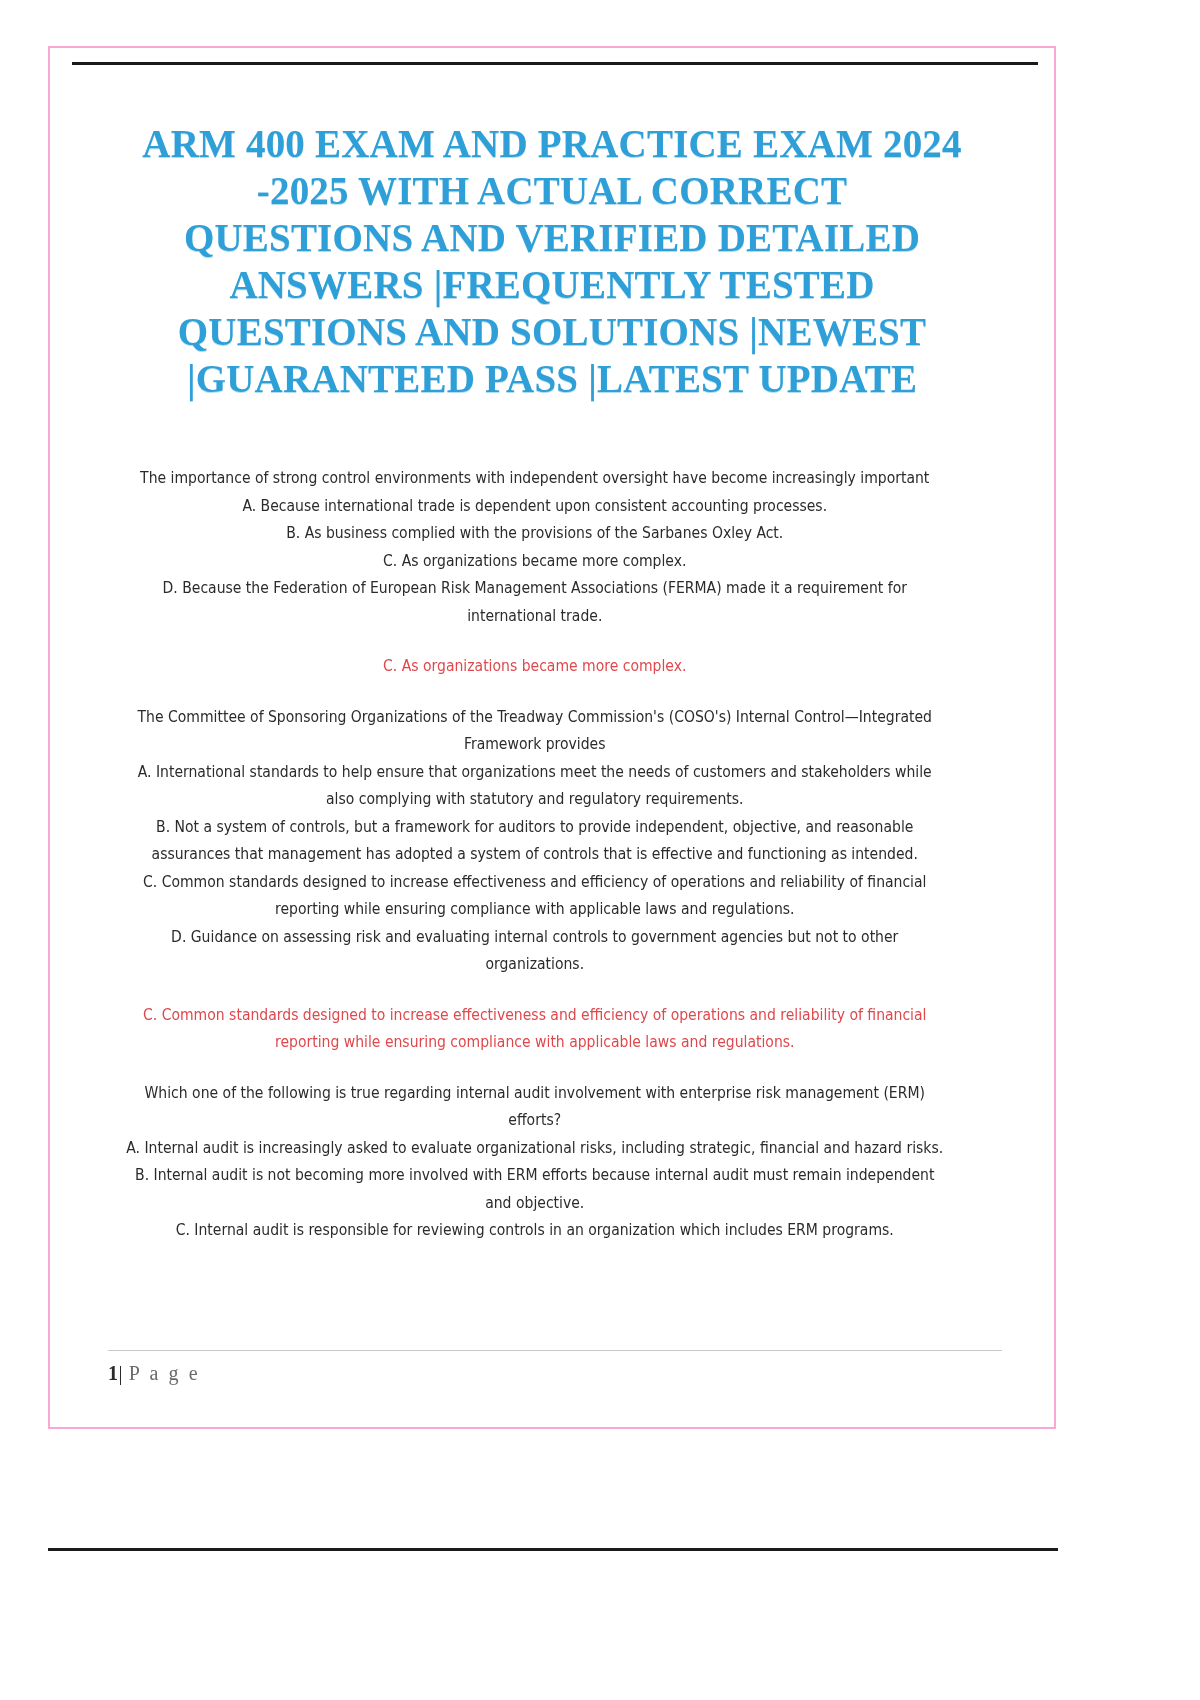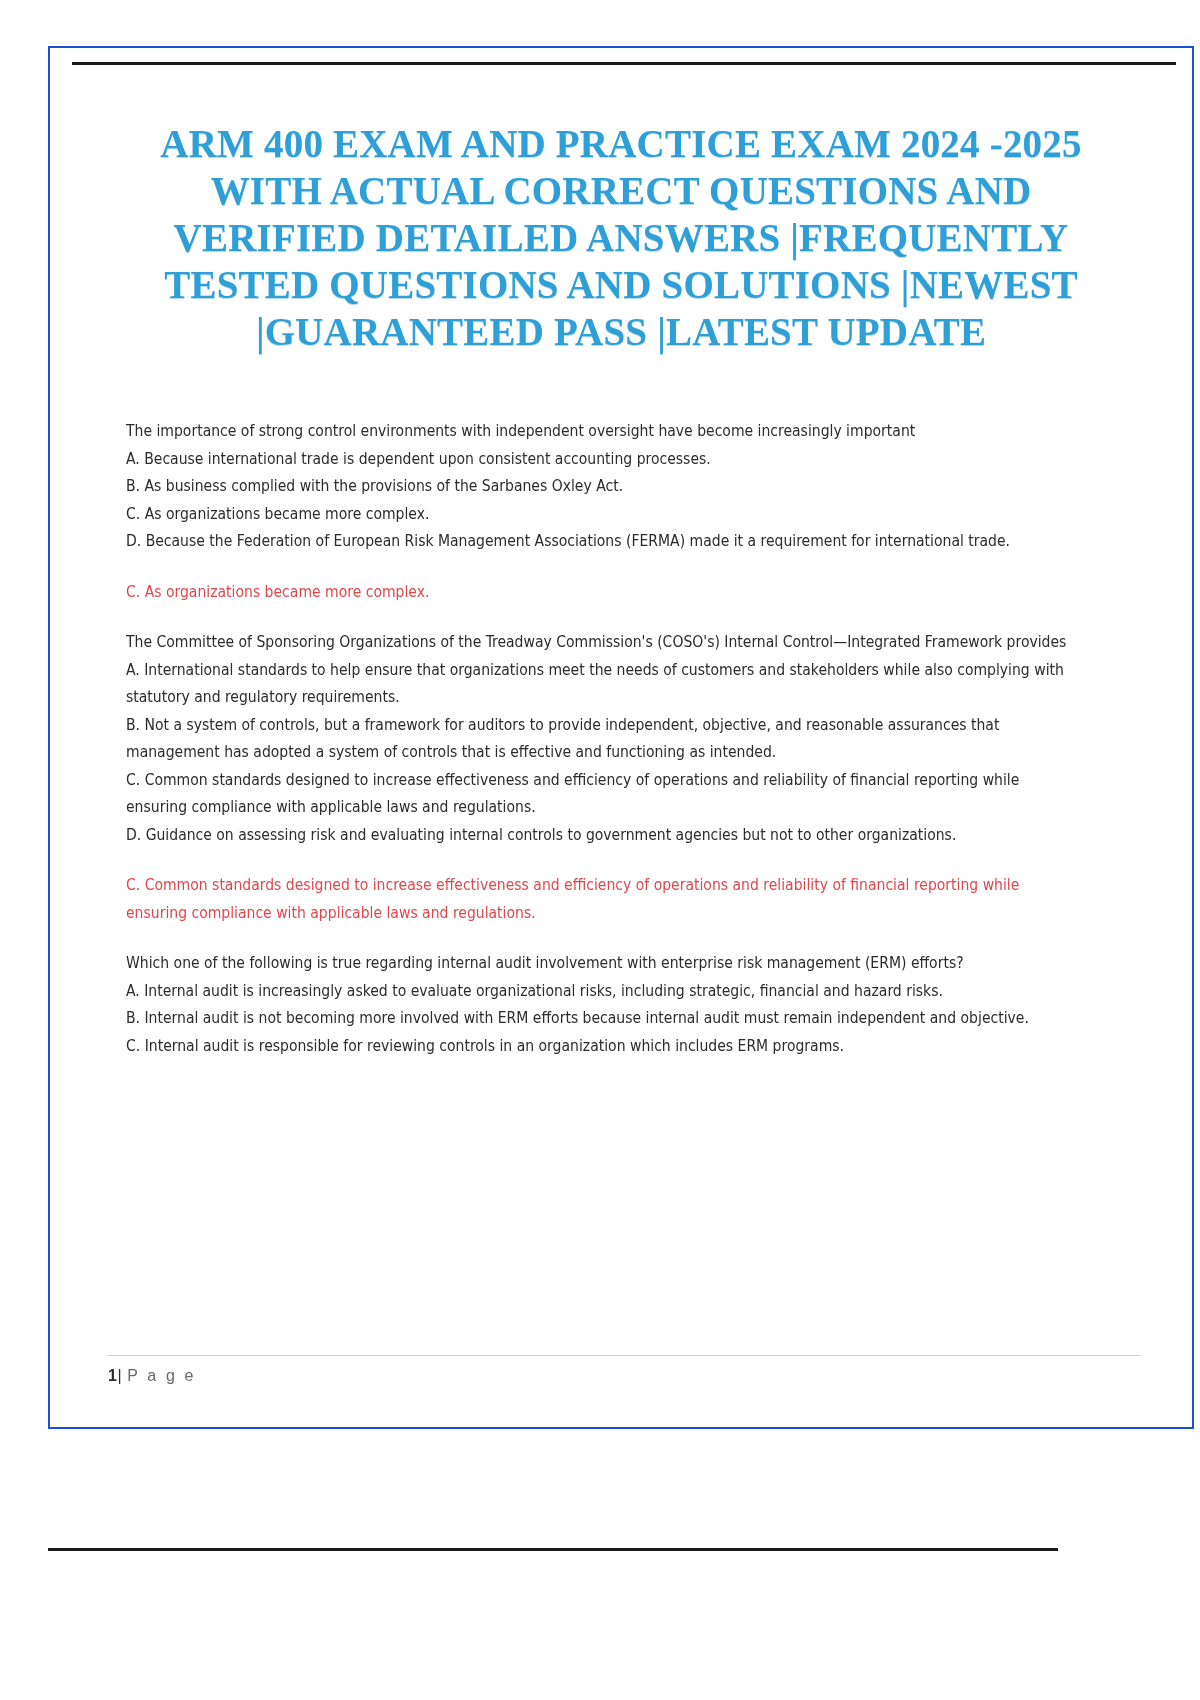--- a/index.html
+++ b/index.html
@@ -13,24 +13,24 @@
     position: relative;
     font-family: "Liberation Sans", sans-serif;
     overflow: hidden;
   }
 
   
   #page-sheet {
     position: absolute;
     left: 48px;
     top: 46px;
-    width: 1146px;
+    width: 1008px;
     height: 1383px;
     background: #ffffff;
-    border: 2px solid #1d4ed8;
+    border: 2px solid #f9a8d4;
     box-sizing: border-box;
   }
 
   #page-inner {
     position: absolute;
     left: 0;
     top: 0;
     right: 0;
     bottom: 0;
     padding: 0 36px;
@@ -67,20 +67,21 @@
     margin-top: 62px;
     font-size: 16.3px;
     line-height: 27.5px;
     color: #2f2f2f;
     font-family: "DejaVu Sans", sans-serif;
     font-stretch: condensed;
   }
 
   .block {
     margin: 0 0 23px 0;
+    text-align: center;
   }
   .block:last-of-type {
     margin-bottom: 12px;
   }
 
   .line {
     display: block;
     white-space: normal;
     font-size: 16.3px;
     line-height: 27.5px;
@@ -102,22 +103,22 @@
     left: 58px;
     right: 52px;
     bottom: 42px;
   }
   .footer-rule {
     height: 0;
     border-top: 1px solid #c9c9c9;
     margin-bottom: 11px;
   }
   #footer-text {
-    font-family: Liberation Sans, sans-serif;
-    font-size: 16px;
+    font-family: Liberation Serif, serif;
+    font-size: 20px;
     color: #2b2b2b;
     letter-spacing: 0.6px;
   }
   #footer-text .pg-num {
     font-weight: bold;
   }
   #footer-text .pg-word {
     color: #6a6a6a;
     letter-spacing: 2.6px;
   }

